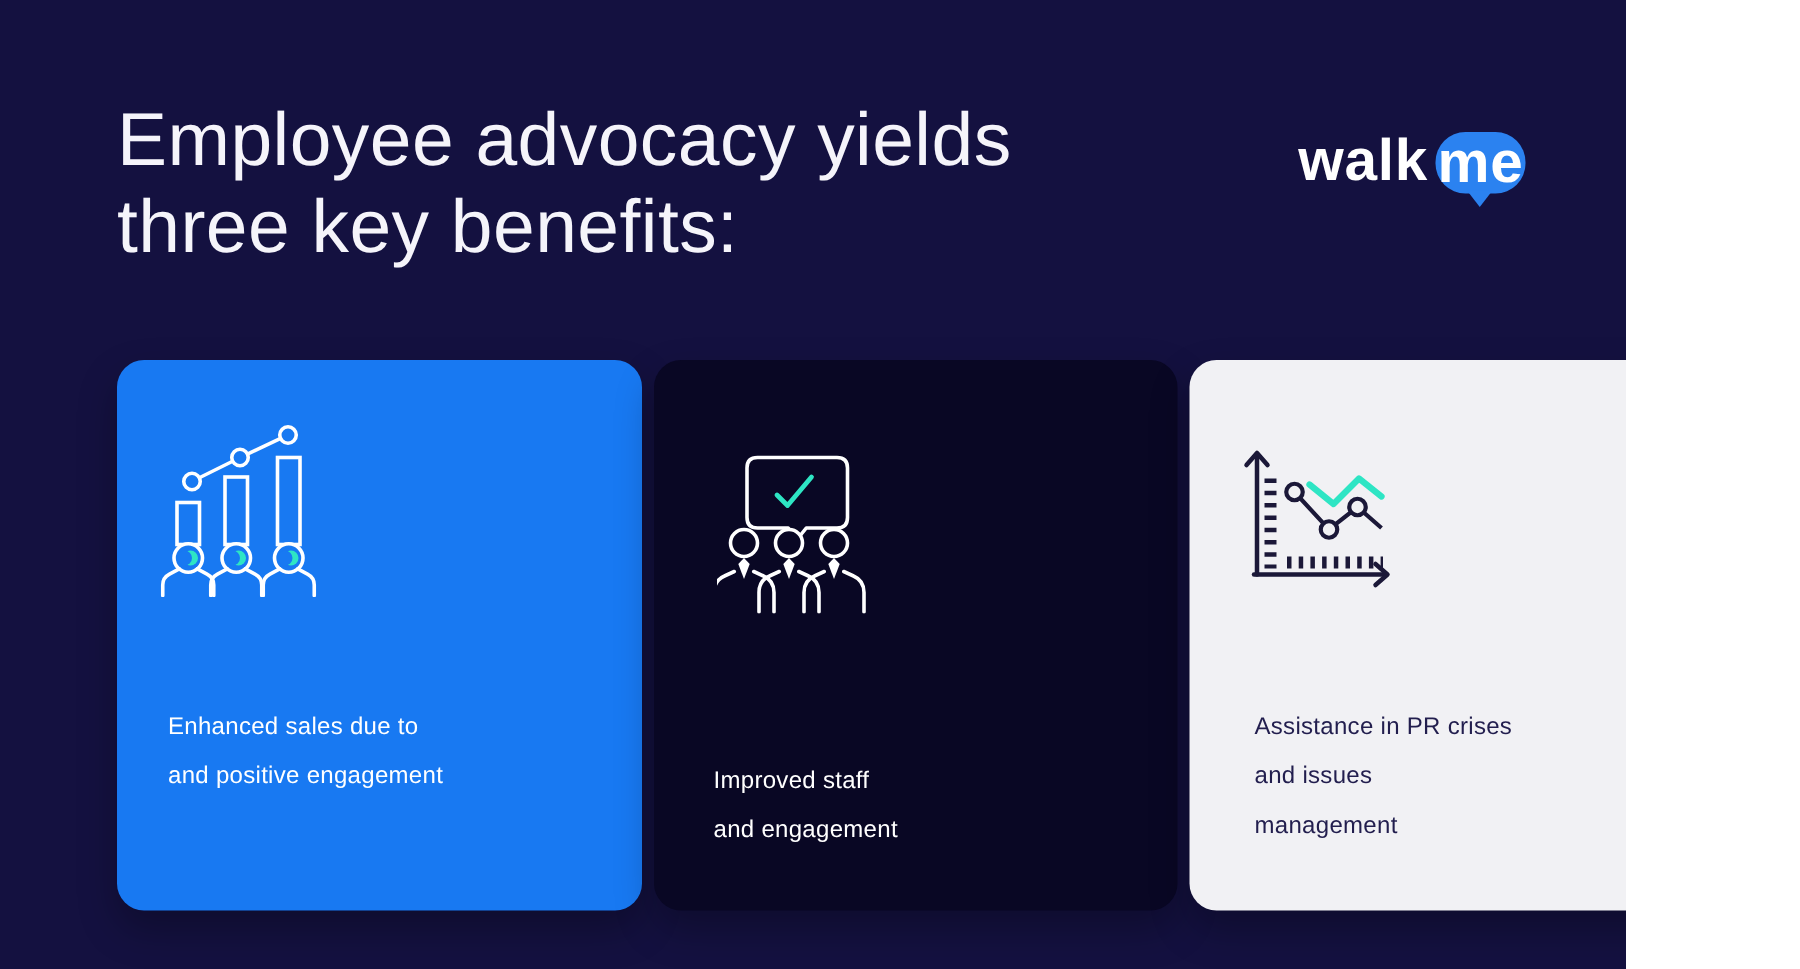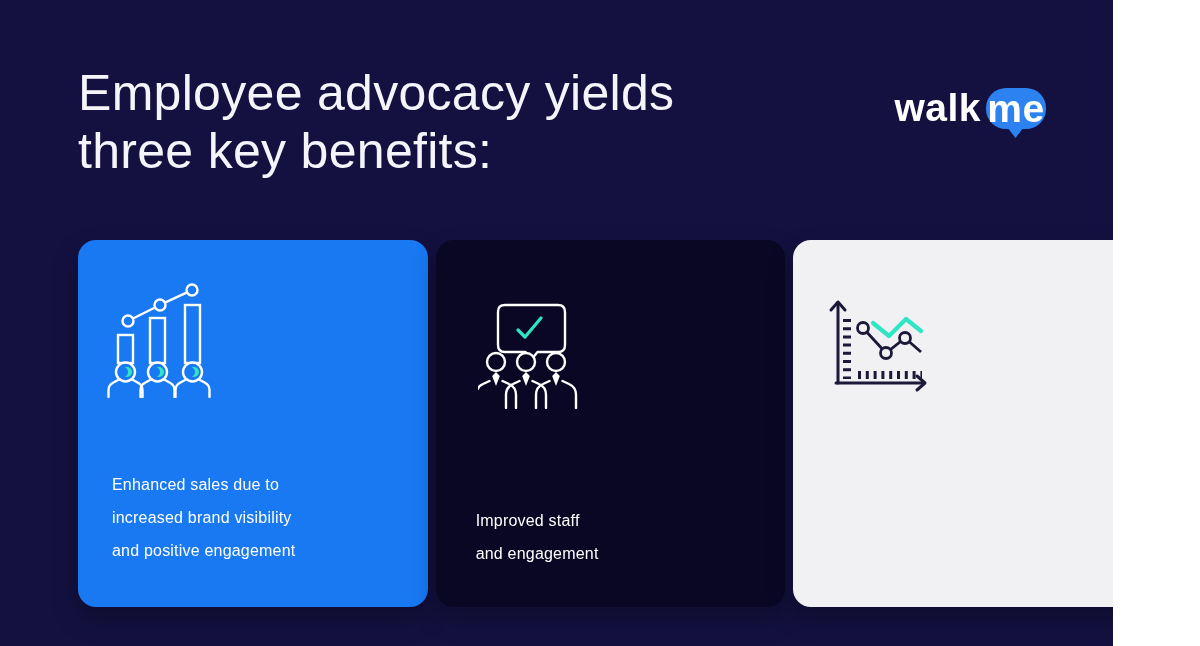--- a/index.html
+++ b/index.html
@@ -9,21 +9,21 @@
     --card-pr-background:#F1F1F4;
     --teal-accent:#2EE5C4;
     --light-text:#F5F4FA;
     --dark-text:#221E4E;
     --logo-bubble-blue:#2B82F0;
     --icon-stroke-light:#FFFFFF;
     --icon-stroke-dark:#1B1838;
   }
   html,body{margin:0;padding:0;}
   body{font-family:"Liberation Sans","DejaVu Sans",sans-serif;}
-  .stage{position:relative;width:1084px;height:646px;background:var(--page-background);overflow:hidden;padding-left:29px;}
+  .stage{position:relative;width:1084px;height:646px;background:var(--page-background);overflow:hidden;}
 
   
   .page-title{position:absolute;left:78px;top:64px;color:var(--light-text);
     font-size:50px;line-height:58px;font-weight:500;letter-spacing:0.3px;}
 
   
   .logo{position:absolute;top:87px;right:67px;display:flex;align-items:flex-start;text-align:right;}
   .logo-walk{font-size:39px;line-height:42px;font-weight:bold;color:#fff;letter-spacing:0.5px;}
   .logo-me{position:relative;margin-left:5px;margin-top:1px;width:60px;height:41px;
     background:var(--logo-bubble-blue);border-radius:20px;display:flex;align-items:center;
@@ -110,21 +110,20 @@
             <path d="M42.5,127 V120 Q42.5,115 38,112.7 L31.5,109.3"></path>
             <path d="M40.5,127 V120 Q40.5,115 45,112.7 L51.5,109.3"></path>
             <path d="M74.5,127 V120 Q74.5,115 70,112.7 L63.5,109.3"></path>
             <path d="M75.5,127 V120 Q75.5,115 80,112.7 L86.5,109.3"></path>
             <path d="M109.5,127 V120 Q109.5,115 105,112.7 L98.5,109.3"></path>
           </g>
         </svg>
       </div>
       <div class="card-text">
         <div>Enhanced sales due to</div>
-        <div>increased brand visibility</div>
         <div>and positive engagement</div>
       </div>
     </div>
 
     <div class="card card-staff">
       <div class="icon-wrap">
         <svg width="108" height="106" viewBox="0 0 108 106">
           <path class="stroke-light nofill" stroke-width="2.4" stroke-linejoin="round" d="M27,2 H80 Q87,2 87,9 V42 Q87,49 80,49 H59.5 L53.5,56.5 L47.5,49 H27 Q20,49 20,42 V9 Q20,2 27,2 Z"></path>
           <polyline class="stroke-teal nofill" stroke-width="3.2" stroke-linecap="round" stroke-linejoin="round" points="40,27 47,34 63,15"></polyline>
           <g class="stroke-light fill-staff-bg" stroke-width="2.4">
@@ -166,16 +165,21 @@
           <line class="stroke-dark" x1="38" y1="80" x2="102" y2="80" stroke-width="8" stroke-dasharray="3 4.8"></line>
           <polyline class="stroke-dark nofill" stroke-width="2.8" points="43,33 66,58 85,43 101,57"></polyline>
           <g class="stroke-dark fill-pr-bg" stroke-width="2.8">
             <circle cx="43" cy="33" r="5.5"></circle>
             <circle cx="66" cy="58" r="5.5"></circle>
             <circle cx="85" cy="43" r="5.5"></circle>
           </g>
           <polyline class="stroke-teal nofill" stroke-width="4.2" stroke-linecap="round" stroke-linejoin="round" points="53,28 69,41 86,24 101,36"></polyline>
         </svg>
       </div>
+      <div class="card-text">
+        <div>Assistance in PR crises</div>
+        <div>and issues</div>
+        <div>management</div>
+      </div>
     </div>
 
   </div>
 </div>
 
 </body></html>

